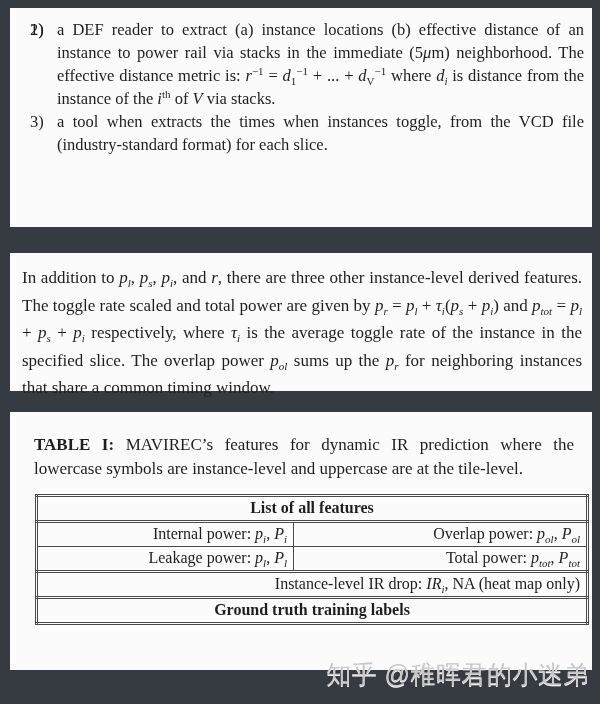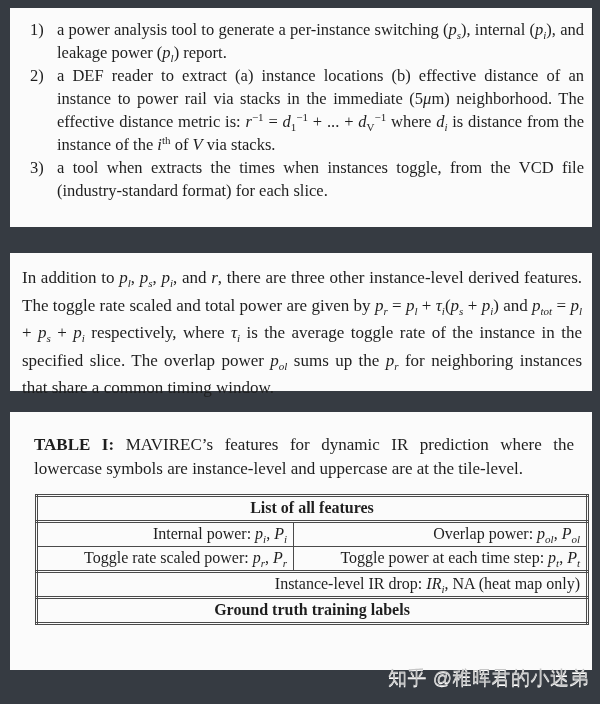--- a/index.html
+++ b/index.html
@@ -83,35 +83,34 @@
   col.c-right { width: 294px; }
 
   sub, sup { font-size: 11px; line-height: 0; }
 
   
   .watermark {
     position: absolute;
     right: 11px;
     bottom: 13px;
     font-family: "Liberation Sans", "DejaVu Sans", sans-serif;
-    font-size: 19px;
+    font-size: 25px;
     letter-spacing: 0.5px;
     color: var(--watermark_color, #C6C6C6);
     text-shadow: 0 1px 0 #ffffff;
     pointer-events: none;
     white-space: nowrap;
   }
 </style>
 </head>
 <body style="--page_bg: #363B42; --card_bg: #FBFBFB; --text_color: #1E1E1E; --border_color: #4A4A4A; --watermark_color: #C6C6C6;">
 
 <section class="card" id="card-list">
   <div class="list-item">
     <span class="num">1)</span>
-    <span>a power analysis tool to generate a per-instance switching (<i>p<sub>s</sub></i>), internal (<i>p<sub>i</sub></i>), and leakage power (<i>p<sub>l</sub></i>) report.</span>
   </div>
   <div class="list-item">
     <span class="num">2)</span>
     <span>a DEF reader to extract (a) instance locations (b) effective distance of an instance to power rail via stacks in the immediate (5<i>μ</i>m) neighborhood. The effective distance metric is: <i>r</i><sup>−1</sup> = <i>d</i><sub>1</sub><sup>−1</sup> + ... + <i>d</i><sub>V</sub><sup>−1</sup> where <i>d<sub>i</sub></i> is distance from the instance of the <i>i</i><sup>th</sup> of <i>V</i> via stacks.</span>
   </div>
   <div class="list-item">
     <span class="num">3)</span>
     <span>a tool when extracts the times when instances toggle, from the VCD file (industry-standard format) for each slice.</span>
   </div>
 </section>
@@ -130,22 +129,22 @@
       </colgroup>
     <tbody>
       <tr>
         <th class="group" colspan="2">List of all features</th>
       </tr>
       <tr>
         <td>Internal power: <i>p<sub>i</sub></i>, <i>P<sub>i</sub></i></td>
         <td>Overlap power: <i>p<sub>ol</sub></i>, <i>P<sub>ol</sub></i></td>
       </tr>
       <tr>
-        <td>Toggle rate scaled power: <i>p<sub>r</sub></i>, <i>P<sub>r</sub></i></td>
-        <td>Toggle power at each time step: <i>p<sub>t</sub></i>, <i>P<sub>t</sub></i></td>
+        <td>Leakage power: <i>p<sub>l</sub></i>, <i>P<sub>l</sub></i></td>
+        <td>Total power: <i>p<sub>tot</sub></i>, <i>P<sub>tot</sub></i></td>
       </tr>
       <tr>
         <td class="span-row" colspan="2">Instance-level IR drop: <i>IR<sub>i</sub></i>, NA (heat map only)</td>
       </tr>
       <tr>
         <th class="group" colspan="2">Ground truth training labels</th>
       </tr>
     </tbody>
   </table>
 </section>

